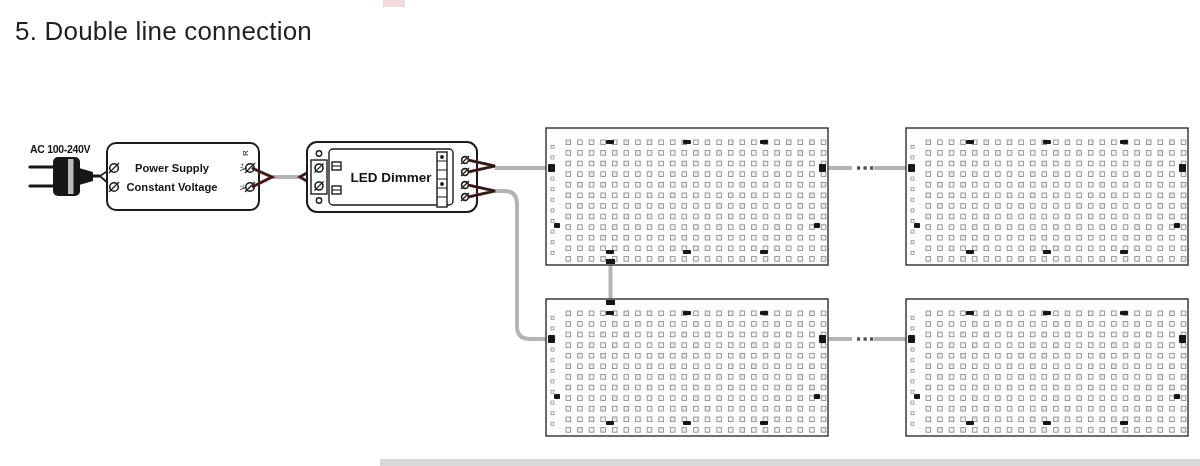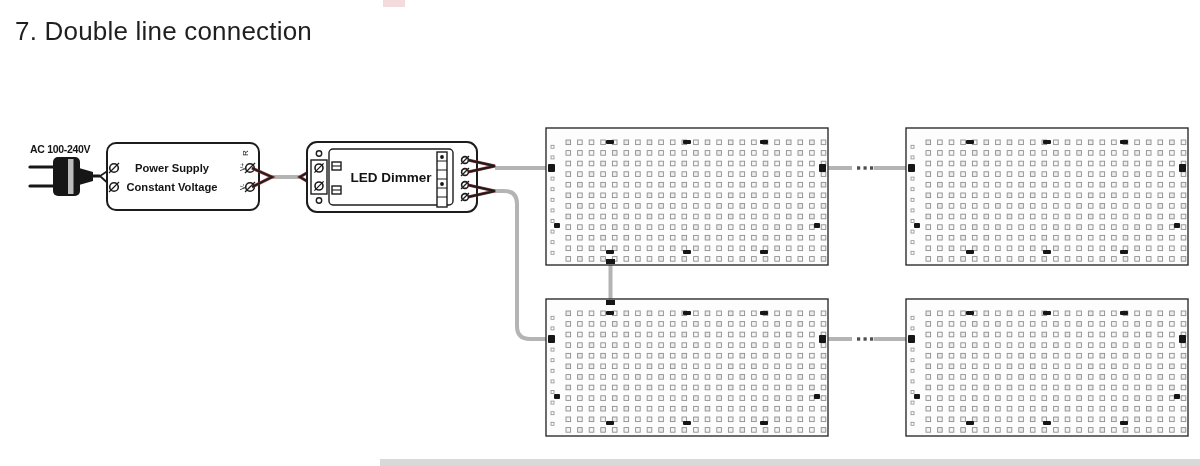--- a/index.html
+++ b/index.html
@@ -16,21 +16,21 @@
   .wire{stroke:var(--wire);stroke-width:4;fill:none;}
   .vr{stroke:var(--red);stroke-width:3.2;fill:none;opacity:.9;}
   .vb{stroke:var(--outline);stroke-width:1.8;fill:none;}
   .blackfill{fill:#161616;stroke:none;}
   .lbl-bold{font-weight:700;}
 </style>
 </head>
 <body>
 
 <div id="canvas">
-  <div id="title">7. Double line connection</div>
+  <div id="title">5. Double line connection</div>
 
   <svg width="1200" height="466" viewBox="0 0 1200 466">
 
     <rect x="383" y="0" width="22" height="7" fill="var(--pink)"></rect>
 
     <g>
       <text x="30" y="153" font-size="10.5" class="lbl-bold" letter-spacing="-0.3">AC 100-240V</text>
       <line x1="30" y1="167" x2="54" y2="167" stroke="#161616" stroke-width="3.2" stroke-linecap="round"></line>
       <line x1="30" y1="186" x2="54" y2="186" stroke="#161616" stroke-width="3.2" stroke-linecap="round"></line>
       <rect x="53" y="157" width="27" height="39" rx="5" class="blackfill"></rect>

